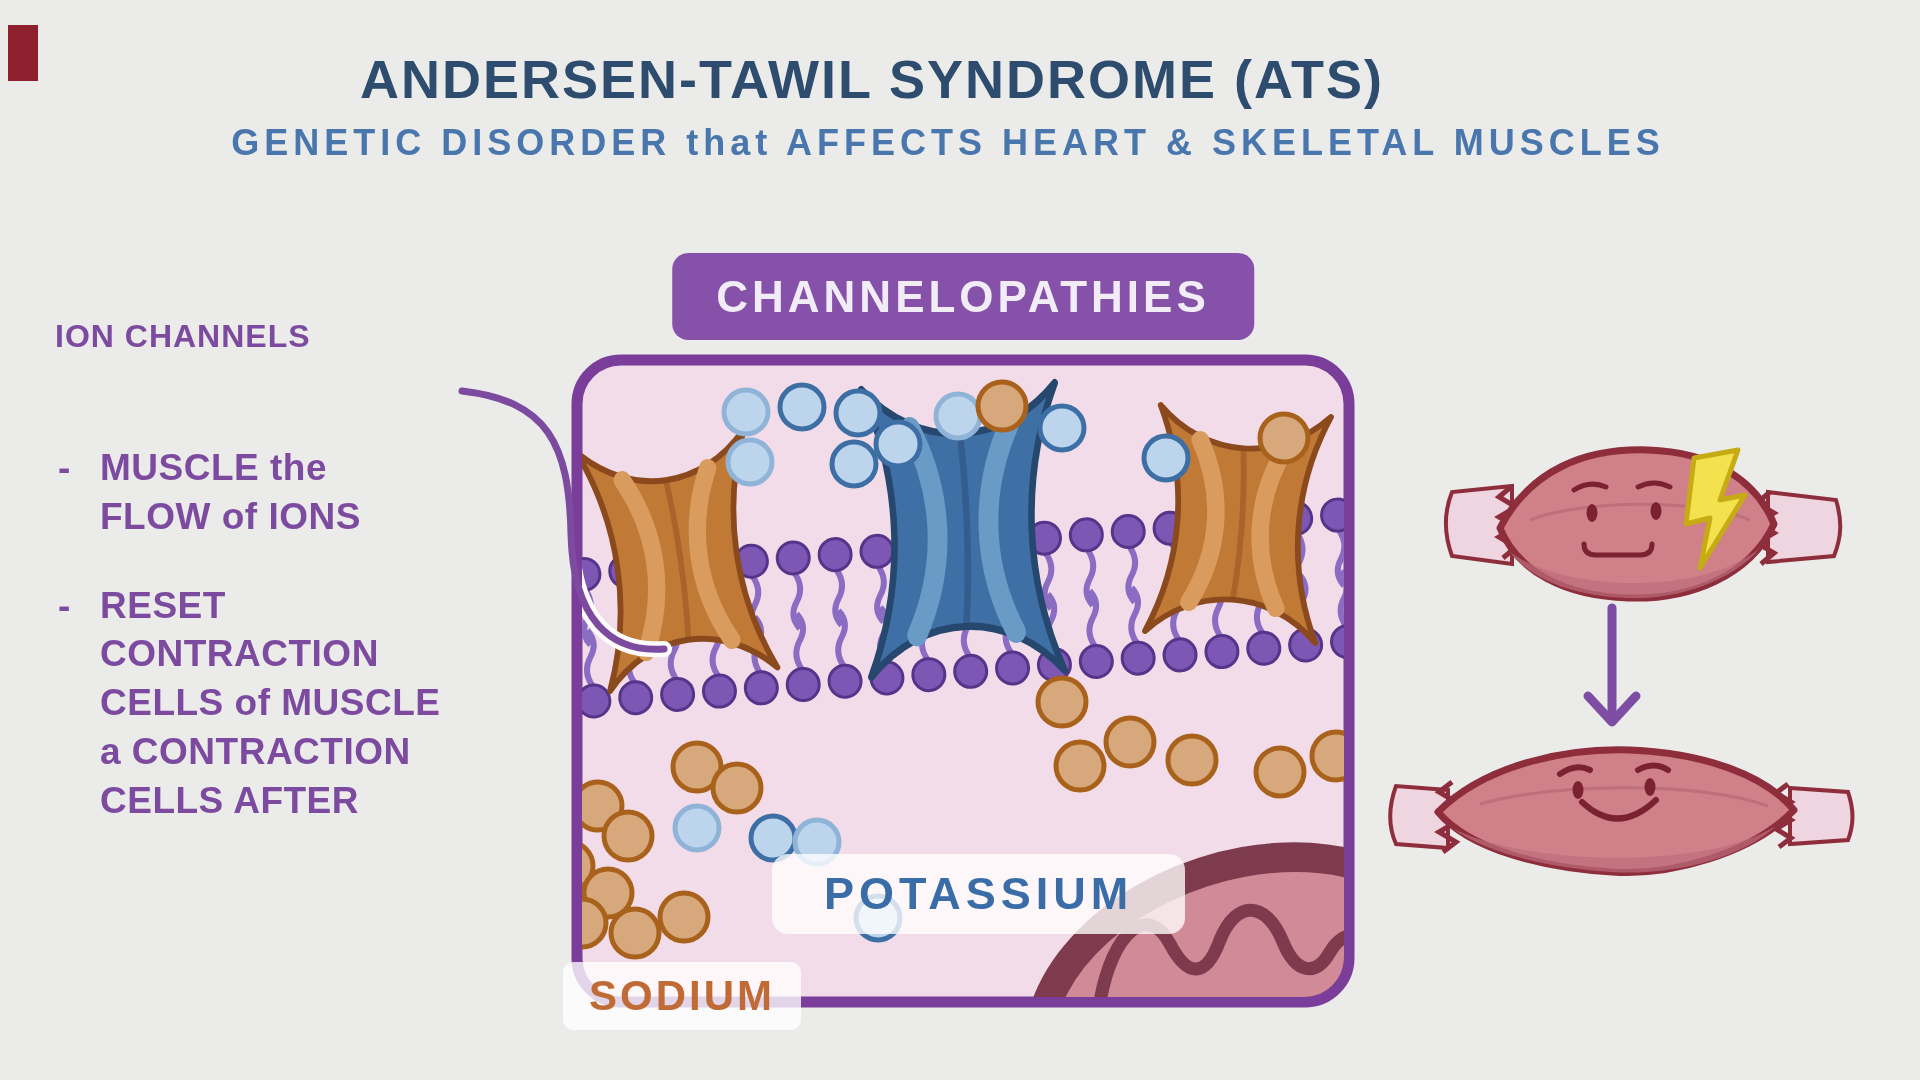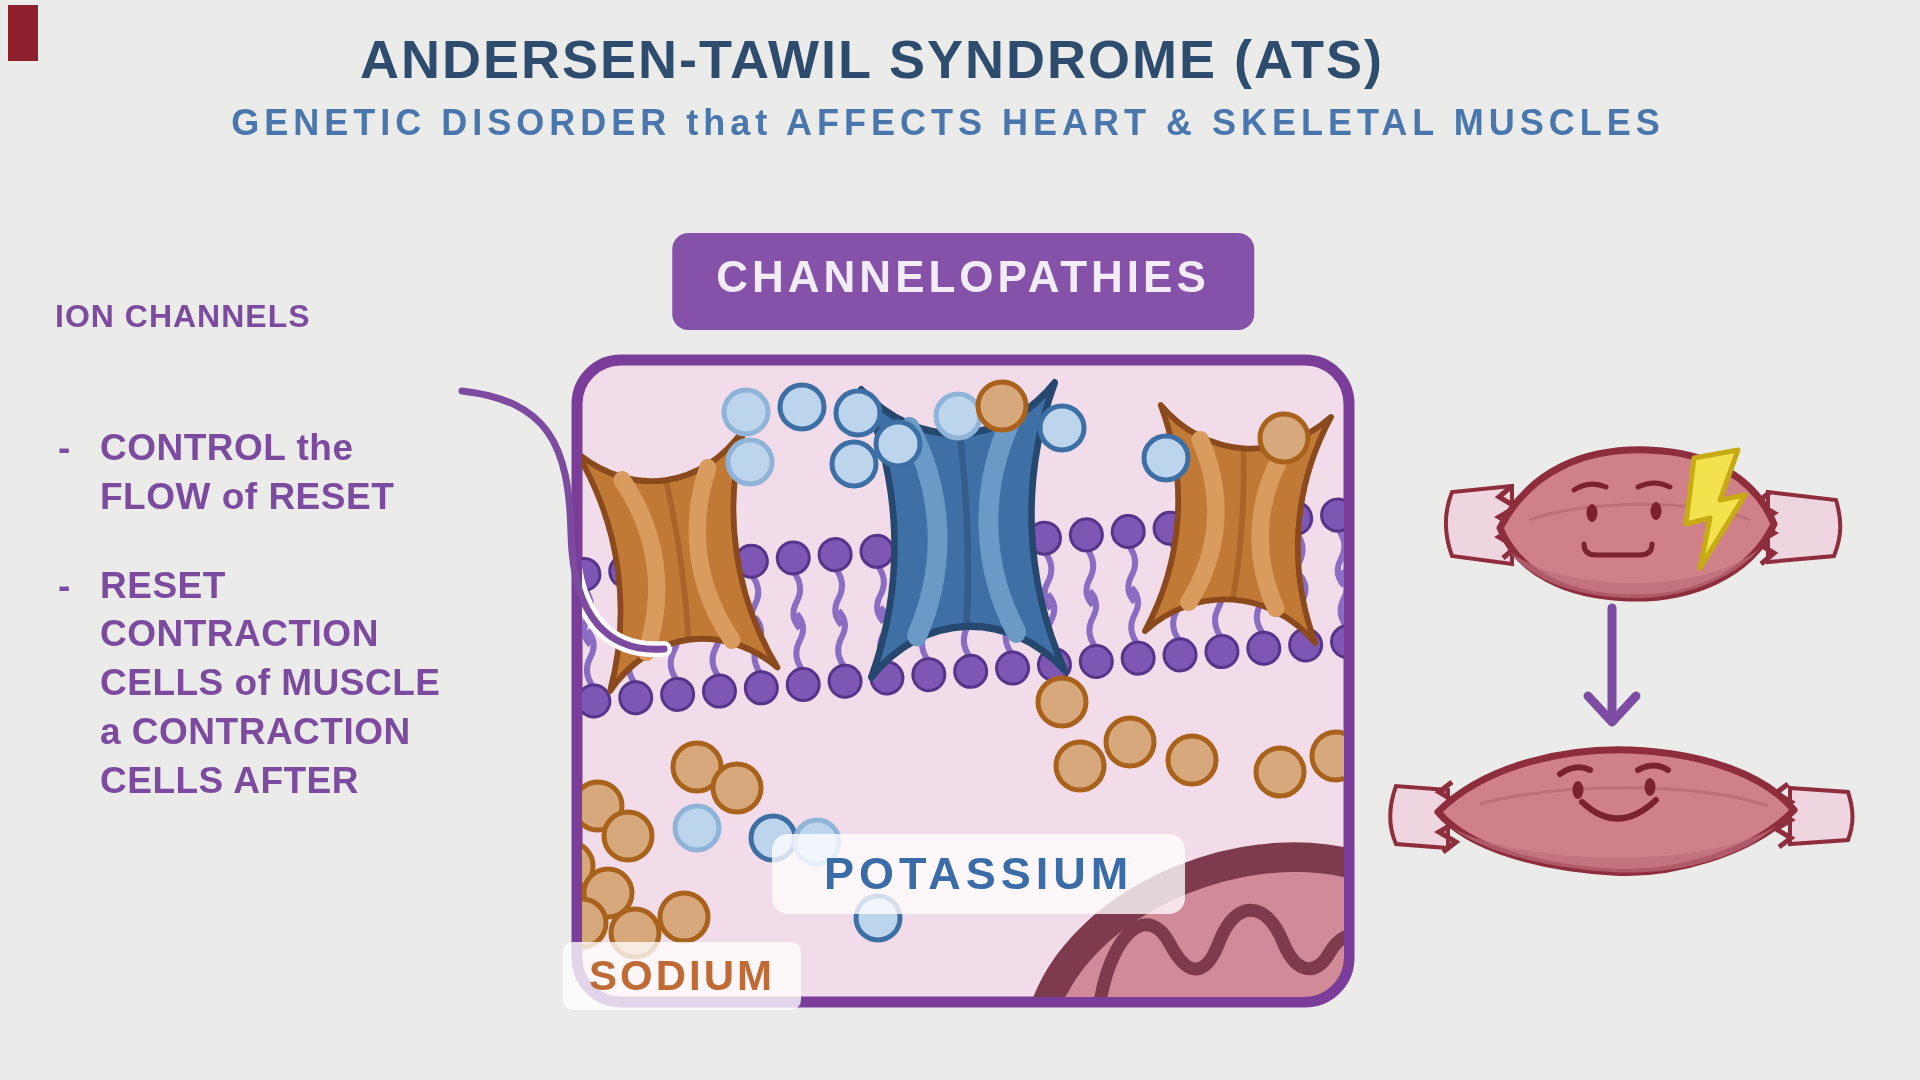--- a/index.html
+++ b/index.html
@@ -7,36 +7,36 @@
     --c-badge:#8551a9; --c-panel-border:#7a3d99; --c-panel-fill:#f3dce9;
     --c-sodium:#c06a35; --c-potassium:#3a6ca8; --c-arrow:#7d4da3;
   }
   *{box-sizing:border-box;}
   html,body{margin:0;padding:0;}
   body{
     width:1920px;height:1080px;position:relative;overflow:hidden;
     background:var(--c-bg);
     font-family:"Liberation Sans","DejaVu Sans",sans-serif;
   }
-  .abs{position:absolute;}
+  .abs{position:absolute;margin-top:20px;}
   .corner-mark{left:8px;top:5px;width:30px;height:56px;background:#8e202e;z-index:3;}
   .title{
     top:28px;left:872px;transform:translateX(-50%);
     font-size:54px;font-weight:bold;letter-spacing:2px;white-space:nowrap;
     color:var(--c-title);z-index:2;
   }
   .subtitle{
     top:102px;left:948px;transform:translateX(-50%);
     font-size:36px;font-weight:bold;letter-spacing:5px;white-space:nowrap;
     color:var(--c-subtitle);z-index:2;
   }
   .badge{
     top:233px;left:963px;transform:translateX(-50%);
     background:var(--c-badge);border-radius:16px;
-    height:97px;line-height:87px;padding:0 44px;
+    height:87px;line-height:87px;padding:0 44px;
     font-size:44px;font-weight:bold;letter-spacing:4px;white-space:nowrap;
     color:#f1ecf6;z-index:2;
   }
   .note-heading{
     top:298px;left:55px;font-size:32px;font-weight:bold;letter-spacing:1px;
     color:var(--c-purple);z-index:2;white-space:nowrap;
   }
   .bullets{top:424px;left:58px;z-index:2;color:var(--c-purple);}
   .bullet{display:flex;margin-bottom:40px;}
   .bullet .dash{
@@ -65,22 +65,22 @@
 <div class="abs title">ANDERSEN-TAWIL SYNDROME (ATS)</div>
 <div class="abs subtitle">GENETIC DISORDER that AFFECTS HEART &amp; SKELETAL MUSCLES</div>
 
 <div class="abs badge">CHANNELOPATHIES</div>
 
 <div class="abs note-heading">ION CHANNELS</div>
 <div class="abs bullets">
   <div class="bullet">
     <span class="dash">-</span>
     <div class="blines">
-      <div>CONTROL the</div>
-      <div>FLOW of RESET</div>
+      <div>MUSCLE the</div>
+      <div>FLOW of IONS</div>
     </div>
   </div>
   <div class="bullet">
     <span class="dash">-</span>
     <div class="blines">
       <div>RESET</div>
       <div>CONTRACTION</div>
       <div>CELLS of MUSCLE</div>
       <div>a CONTRACTION</div>
       <div>CELLS AFTER</div>

